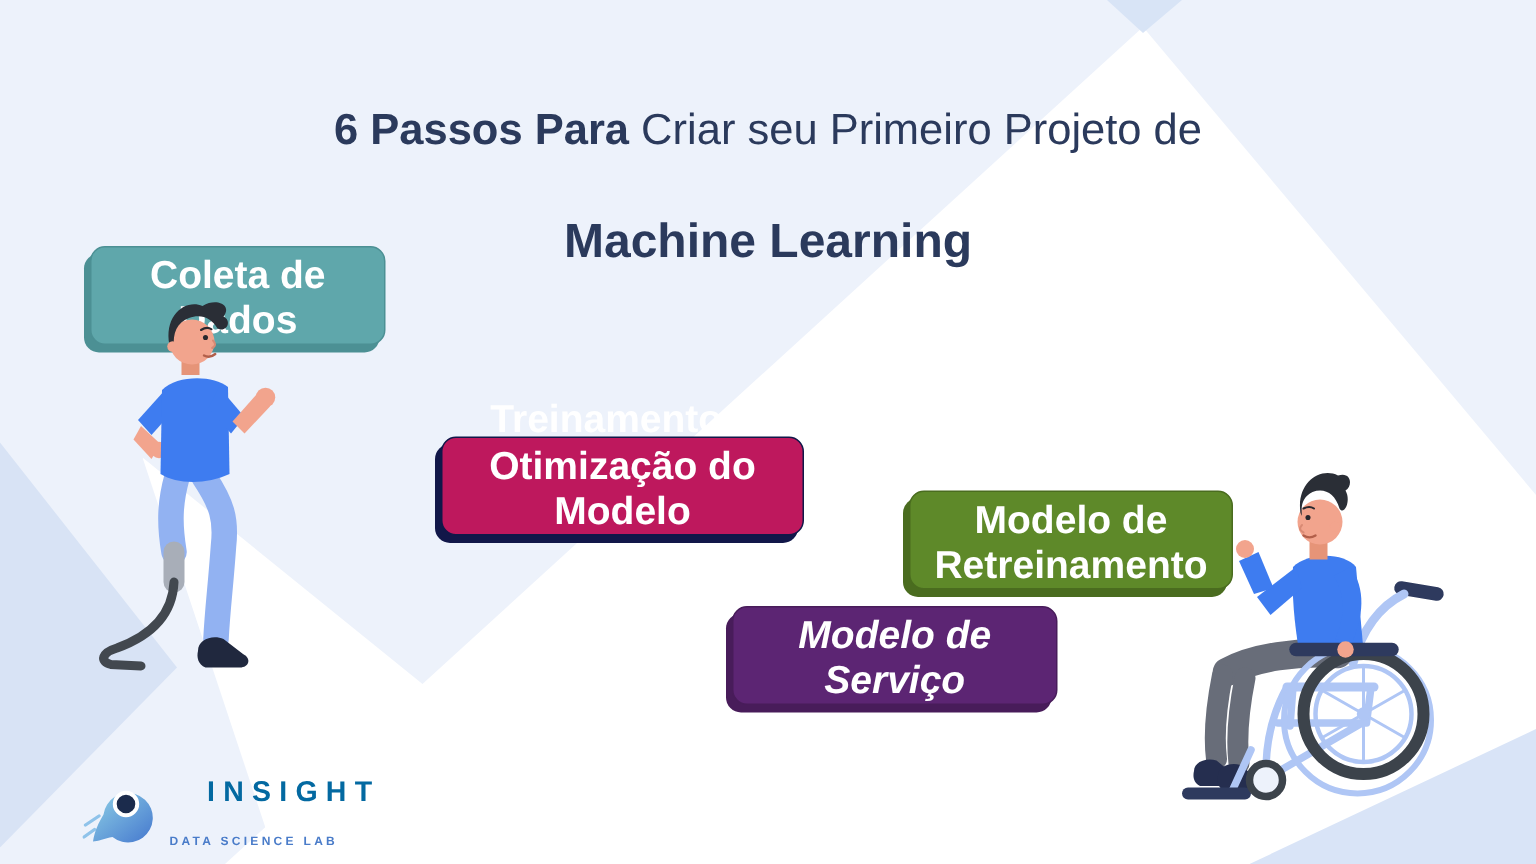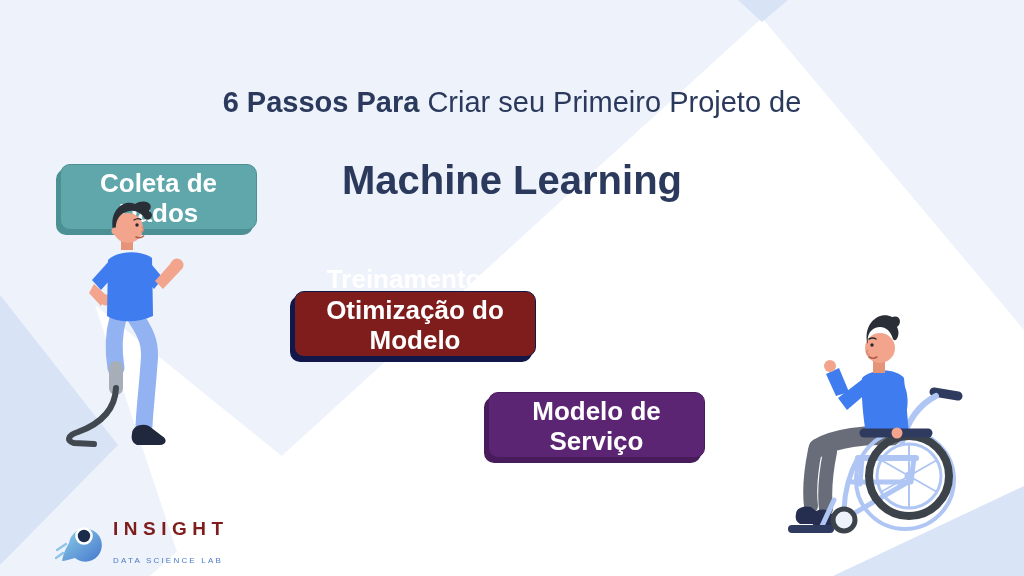--- a/index.html
+++ b/index.html
@@ -8,67 +8,69 @@
 
   
   .bg{position:absolute;left:0;top:0;width:1024px;height:576px;pointer-events:none;}
   .bg-white-wedge{background:#FFFFFF;clip-path:polygon(762px 18px,1024px 330px,1024px 576px,150px 576px);}
   .bg-white-band{background:#FFFFFF;clip-path:polygon(95px 305px,430px 576px,185px 576px);}
   .bg-left-tri{background:#D8E3F5;clip-path:polygon(0 295px,118px 445px,0 565px);}
   .bg-top-chevron{background:#D8E4F6;clip-path:polygon(738px 0,762px 22px,788px 0);}
   .bg-corner-tri{background:#D9E4F7;clip-path:polygon(1024px 486px,1024px 576px,833px 576px);}
 
   
-  .title{position:absolute;left:0;top:48px;width:1024px;text-align:center;color:#2B3A5C;z-index:2;white-space:pre-wrap;}
+  .title{position:absolute;left:0;top:33px;width:1024px;text-align:center;color:#2B3A5C;z-index:2;white-space:pre-wrap;}
   .title .l1{font-size:29px;line-height:1.25;}
   .title .l1 .b{font-weight:700;}
-  .title .l2{font-size:40px;font-weight:700;line-height:1.15;margin-top:1px;}
+  .title .l2{font-size:32px;font-weight:700;line-height:1.15;margin-top:1px;}
 
   
   .step{position:absolute;border-radius:10px;display:flex;align-items:flex-end;justify-content:center;
         color:#fff;font-weight:700;font-size:26px;line-height:1.18;text-align:center;
         white-space:pre-line;border:1px solid transparent;padding:0 8px;box-sizing:border-box;margin-top:12px;}
   .pos1{left:60px;top:152px;width:197px;height:66px;z-index:3;}
   .pos2{left:178px;top:217px;width:218px;height:66px;z-index:4;}
   .pos3{left:294px;top:279px;width:242px;height:66px;z-index:5;}
-  .pos4{left:488px;top:380px;width:217px;height:66px;z-index:3;}
+  .pos4{left:488px;top:392px;width:217px;height:66px;z-index:3;font-style:italic;}
   .pos5{left:606px;top:315px;width:216px;height:66px;z-index:4;}
   .pos6{left:746px;top:252px;width:217px;height:63px;z-index:5;}
 
   .person{position:absolute;z-index:6;}
   .person-left{left:58px;top:196px;width:160px;height:262px;}
   .person-right{left:788px;top:308px;width:185px;height:235px;}
 
   
   .logo{position:absolute;left:55px;top:516px;width:190px;height:52px;z-index:6;display:flex;align-items:center;}
   .logo-icon{width:52px;height:52px;flex:0 0 auto;}
   .logo-text{margin-left:6px;}
-  .logo-name{font-size:19px;font-weight:700;letter-spacing:5.5px;color:#7f1d1d;line-height:1;}
-  .logo-tag{font-size:8px;font-weight:400;letter-spacing:2.2px;color:#4A7CC9;margin-top:19px;line-height:1;}
+  .logo-name{font-size:19px;font-weight:700;letter-spacing:5.5px;color:#0369a1;line-height:1;margin-left:25px;}
+  .logo-tag{font-size:8px;font-weight:700;letter-spacing:2.2px;color:#4A7CC9;margin-top:19px;line-height:1;}
 </style>
 </head>
 <body>
 
 <div class="canvas">
 
   <div class="bg bg-white-wedge"></div>
   <div class="bg bg-white-band"></div>
   <div class="bg bg-left-tri"></div>
   <div class="bg bg-top-chevron"></div>
   <div class="bg bg-corner-tri"></div>
 
   <header class="title">
     <div class="l1"><span class="b">6 Passos Para</span><span> Criar seu Primeiro Projeto de</span></div>
     <div class="l2">Machine Learning</div>
   </header>
 
   <div class="step pos1" style="background: rgb(95, 167, 171); border-color: rgb(76, 144, 148); box-shadow: rgb(76, 144, 148) -4px 5px 0px;"><span>Coleta de Dados</span></div>
-  <div class="step pos3" style="background: #7f1d1d; border-color: rgb(17, 23, 73); box-shadow: rgb(17, 23, 73) -4px 5px 0px;"><span>Treinamento e
+  <div class="step pos3" style="background: #be185d; border-color: rgb(17, 23, 73); box-shadow: rgb(17, 23, 73) -4px 5px 0px;"><span>Treinamento e
 Otimização do Modelo</span></div>
   <div class="step pos4" style="background: rgb(92, 37, 115); border-color: rgb(72, 28, 90); box-shadow: rgb(72, 28, 90) -4px 5px 0px;"><span>Modelo de Serviço</span></div>
+  <div class="step pos5" style="background: rgb(94, 137, 41); border-color: rgb(74, 108, 31); box-shadow: rgb(74, 108, 31) -4px 5px 0px;"><span>Modelo de
+Retreinamento</span></div>
 
   <svg class="person person-left" viewBox="0 0 160 262">
 
     <path d="M78,122 C90,140 93,150 91,168 C89,196 87,210 86,230" stroke="#92B2F2" stroke-width="17" fill="none" stroke-linecap="round"></path>
 
     <path d="M60,122 C55,140 55,154 58,172" stroke="#92B2F2" stroke-width="17" fill="none" stroke-linecap="round"></path>
 
     <path d="M58,172 L58,192" stroke="#A8AEB8" stroke-width="14" fill="none" stroke-linecap="round"></path>
 
     <path d="M58,192 C57,214 42,228 20,236 C10,239 8,245 16,247 L36,248" stroke="#42484F" stroke-width="6" fill="none" stroke-linecap="round"></path>

